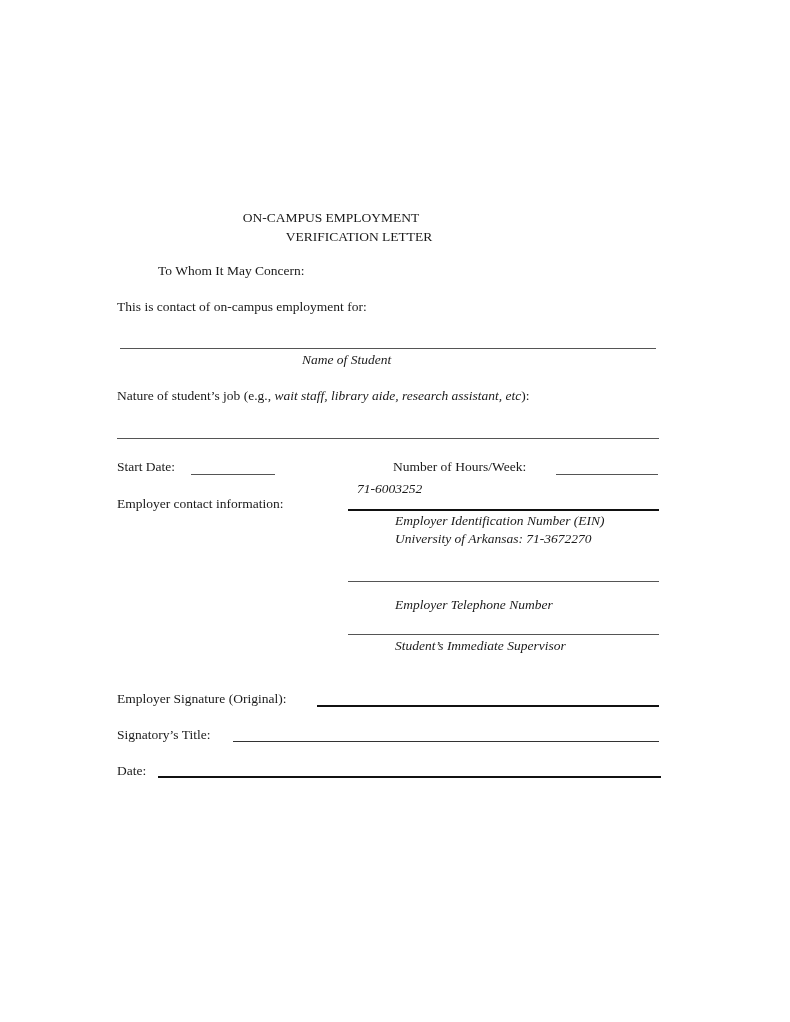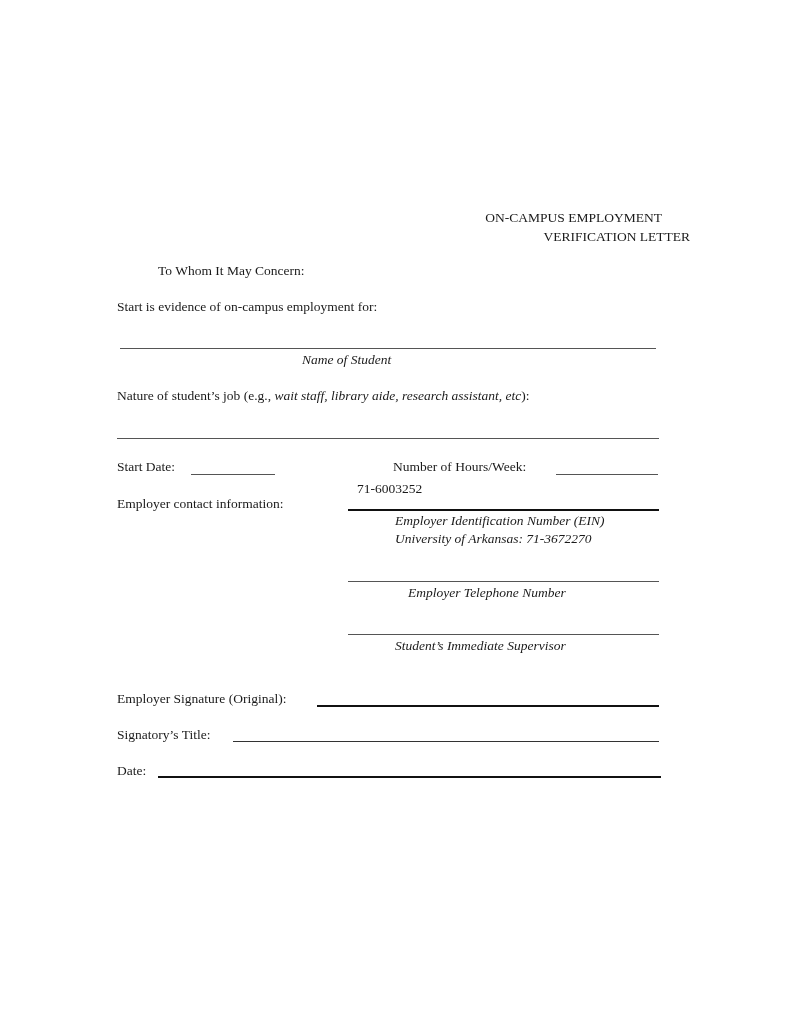--- a/index.html
+++ b/index.html
@@ -12,61 +12,61 @@
       height: 1022px;
       position: relative;
       font-family: "Liberation Serif", "DejaVu Serif", serif;
       color: #1a1a1a;
       font-size: 13.5px;
       overflow: hidden;
     }
     .abs { position: absolute; white-space: nowrap; }
     .it { font-style: italic; }
     .title {
-      left: 0; width: 662px; text-align: right;
+      left: 0; width: 662px; text-align: center;
       font-size: 13.5px; line-height: 19px;
     }
     .line { position: absolute; height: 0; }
     .thin { border-top: 1px solid #555; }
     .med { border-top: 1.5px solid #333; }
     .thick { border-top: 2px solid #111; }
   </style>
 </head>
 <body>
 
 <div>
 
   <div class="abs title" style="top:208px;">ON-CAMPUS EMPLOYMENT</div>
   <div class="abs title" style="top:227px;margin-left:28px;">VERIFICATION LETTER</div>
 
   <div class="abs" style="left:117px; top:263px;margin-left:41px;">To Whom It May Concern:</div>
 
-  <div class="abs" style="left:117px; top:299px;">Start is evidence of on-campus employment for:</div>
+  <div class="abs" style="left:117px; top:299px;">This is contact of on-campus employment for:</div>
 
   <div class="line thin" style="left:120px; top:348px; width:536px;"></div>
   <div class="abs it" style="left:302px; top:352px;">Name of Student</div>
 
   <div class="abs" style="left:117px; top:388px;"><span>Nature of student’s job (e.g., </span><span class="it">wait staff, library aide, research assistant, etc</span><span>):</span></div>
   <div class="line thin" style="left:117px; top:438px; width:542px;"></div>
 
   <div class="abs" style="left:117px; top:459px;">Start Date:</div>
   <div class="line thin" style="left:191px; top:474px; width:84px;"></div>
 
   <div class="abs" style="left:393px; top:459px;">Number of Hours/Week:</div>
   <div class="line thin" style="left:556px; top:474px; width:102px;"></div>
 
   <div class="abs" style="left:117px; top:496px;">Employer contact information:</div>
 
-  <div class="abs" style="left:357px; top:481px;">71-6003252</div>
+  <div class="abs" style="left:357px; top:481px;font-style:italic;">71-6003252</div>
   <div class="line thick" style="left:348px; top:509px; width:311px;"></div>
   <div class="abs it" style="left:395px; top:513px;">Employer Identification Number (EIN)</div>
   <div class="abs it" style="left:395px; top:531px;">University of Arkansas: 71-3672270</div>
 
   <div class="line thin" style="left:348px; top:581px; width:311px;"></div>
-  <div class="abs it" style="left:395px; top:585px;margin-left:13px;">Employer Telephone Number</div>
+  <div class="abs it" style="left:395px; top:597px;">Employer Telephone Number</div>
 
   <div class="line thin" style="left:348px; top:634px; width:311px;"></div>
   <div class="abs it" style="left:395px; top:638px;">Student’s Immediate Supervisor</div>
 
   <div class="abs" style="left:117px; top:691px;">Employer Signature (Original):</div>
   <div class="line thick" style="left:317px; top:705px; width:342px;"></div>
 
   <div class="abs" style="left:117px; top:727px;text-align:right;">Signatory’s Title:</div>
   <div class="line med" style="left:233px; top:741px; width:426px;"></div>
 

